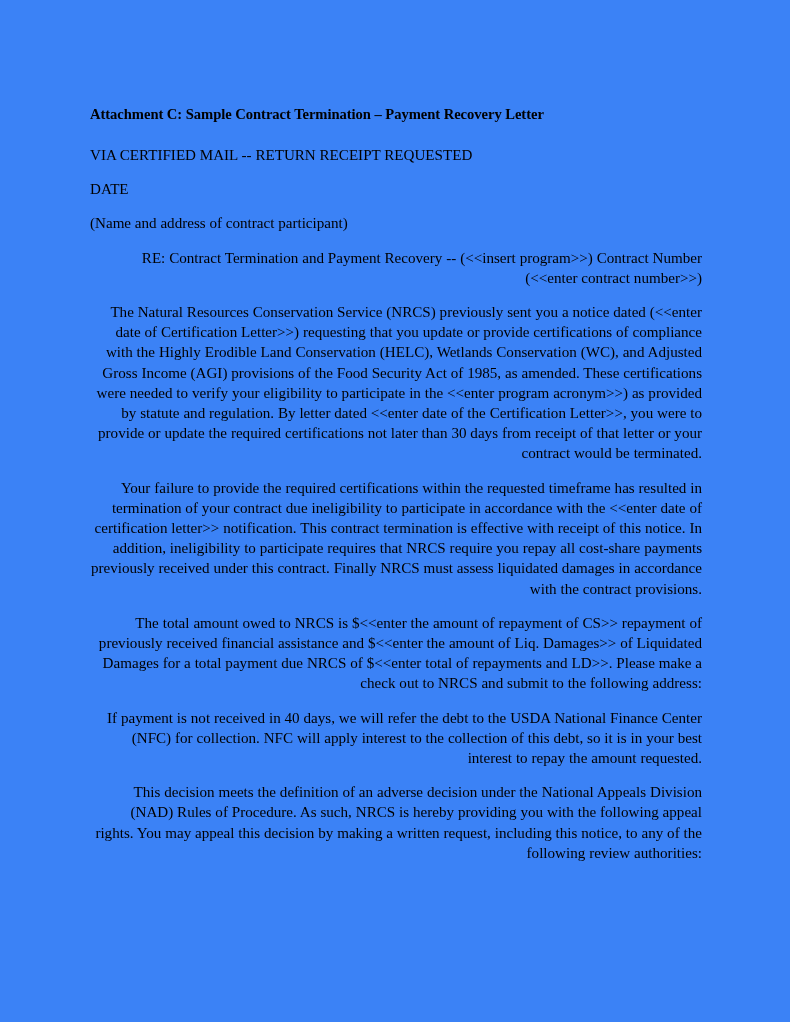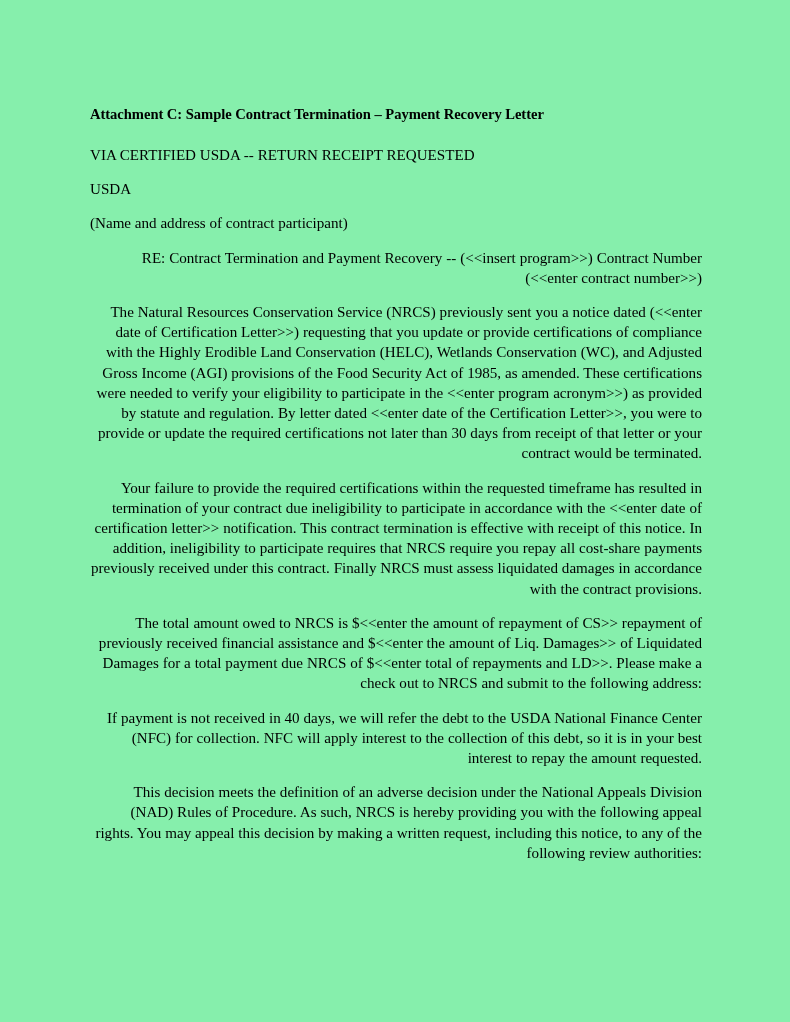--- a/index.html
+++ b/index.html
@@ -11,21 +11,21 @@
     width: 790px;
     height: 1022px;
     font-family: "Liberation Serif", "DejaVu Serif", serif;
     color: #000000;
     -webkit-font-smoothing: antialiased;
   }
   .page {
     position: relative;
     width: 790px;
     height: 1022px;
-    background: #86efac;
+    background: #3b82f6;
     box-sizing: border-box;
     padding: 104px 90px 0 90px;
   }
   .doc-body {
     width: 612px;
   }
   .doc-title {
     font-weight: bold;
     font-size: 14.6px;
     line-height: 20px;
@@ -52,23 +52,23 @@
   }
 </style>
 </head>
 <body>
 
 <div class="page">
   <div class="doc-body">
 
     <div class="doc-title">Attachment C: Sample Contract Termination – Payment Recovery Letter</div>
 
-    <div class="line-single">VIA CERTIFIED USDA -- RETURN RECEIPT REQUESTED</div>
+    <div class="line-single">VIA CERTIFIED MAIL -- RETURN RECEIPT REQUESTED</div>
 
-    <div class="line-single">USDA</div>
+    <div class="line-single">DATE</div>
 
     <div class="line-single">(Name and address of contract participant)</div>
 
     <p class="para">RE: Contract Termination and Payment Recovery -- (&lt;&lt;insert program&gt;&gt;) Contract Number (&lt;&lt;enter contract number&gt;&gt;)</p>
 
 
     <p class="para">The Natural Resources Conservation Service (NRCS) previously sent you a notice dated (&lt;&lt;enter date of Certification Letter&gt;&gt;) requesting that you update or provide certifications of compliance with the Highly Erodible Land Conservation (HELC), Wetlands Conservation (WC), and Adjusted Gross Income (AGI) provisions of the Food Security Act of 1985, as amended. These certifications were needed to verify your eligibility to participate in the &lt;&lt;enter program acronym&gt;&gt;) as provided by statute and regulation. By letter dated &lt;&lt;enter date of the Certification Letter&gt;&gt;, you were to provide or update the required certifications not later than 30 days from receipt of that letter or your contract would be terminated.</p>
 
     <p class="para">Your failure to provide the required certifications within the requested timeframe has resulted in termination of your contract due ineligibility to participate in accordance with the &lt;&lt;enter date of certification letter&gt;&gt; notification. This contract termination is effective with receipt of this notice. In addition, ineligibility to participate requires that NRCS require you repay all cost-share payments previously received under this contract. Finally NRCS must assess liquidated damages in accordance with the contract provisions.</p>
 

